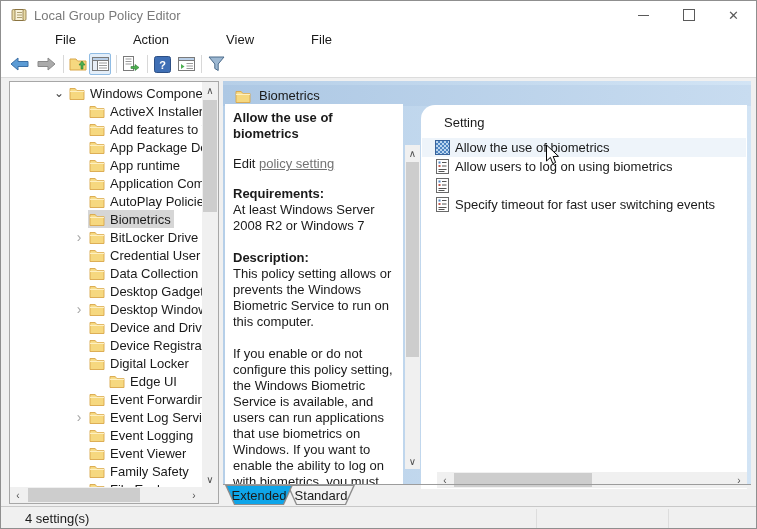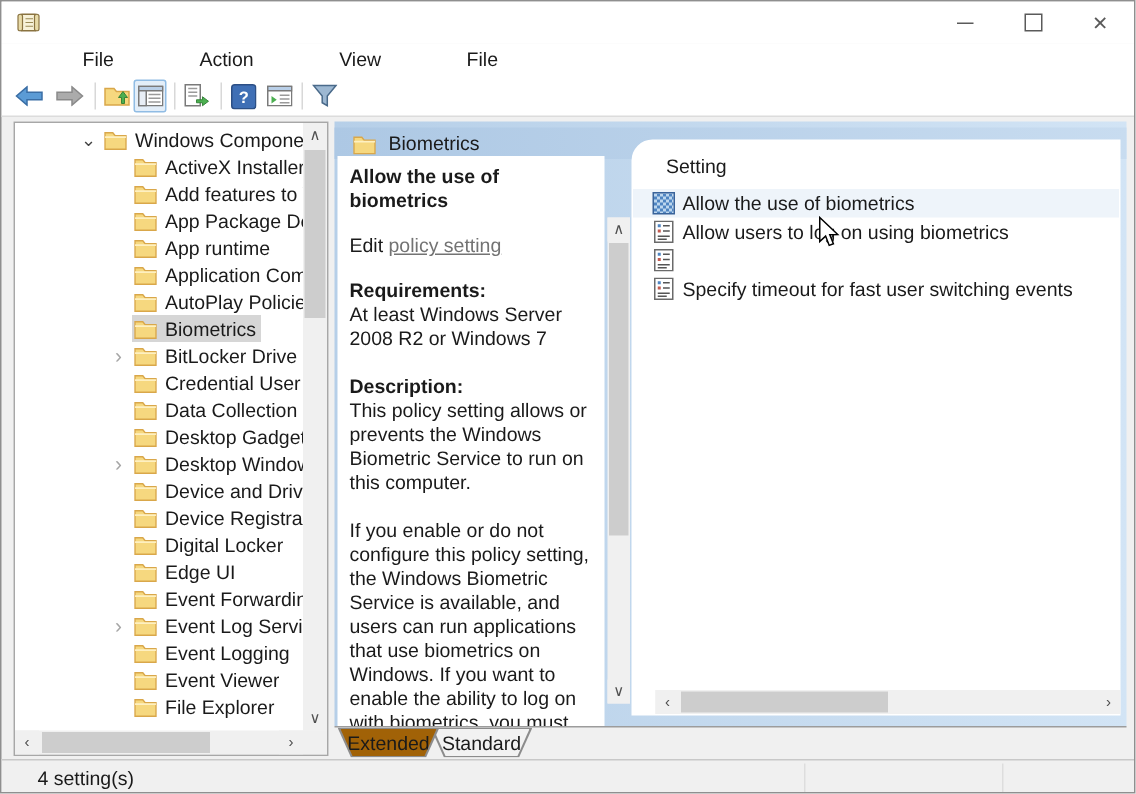--- a/index.html
+++ b/index.html
@@ -40,32 +40,32 @@
   #rightpane{position:absolute;left:222px;top:80px;width:528px;height:403px;background:linear-gradient(to right,#b6cfe8,#d2e4f5);}
   #paneheader{position:absolute;left:0;top:4px;width:100%;height:21px;background:linear-gradient(to right,#adc8e4,#c8dcf0);display:flex;align-items:center;}
   #paneheader .ticon{margin:0 8px 0 12px;}
   #descpanel{position:absolute;left:2px;top:23px;width:178px;height:380px;background:#fff;overflow:hidden;padding:6px 2px 0 8px;box-sizing:border-box;line-height:16px;}
   #descpanel .ptitle{font-weight:bold;margin:0 0 14px 0;}
   #descpanel .editline{margin:0 0 14px 0;}
   #descpanel a{color:#737373;text-decoration:underline;}
   #descpanel p{margin:0 0 16px 0;}
   #descpanel .nogap{margin:0;font-weight:bold;}
   
-  #listpanel{position:absolute;left:198px;top:12px;width:326px;height:384px;background:#fff;border-radius:14px 0 0 0;overflow:hidden;}
+  #listpanel{position:absolute;left:198px;top:24px;width:326px;height:384px;background:#fff;border-radius:14px 0 0 0;overflow:hidden;}
   #setting-header{position:absolute;left:23px;top:10px;color:#1a1a1a;}
   #listrows{position:absolute;left:1px;top:33px;right:1px;}
   .lrow{height:19px;display:flex;align-items:center;white-space:nowrap;}
   .lrow.sel{background:#eef4fa;}
   .licon{flex:0 0 15px;height:15px;margin:0 5px 0 13px;}
   .licon.seldoc{background:repeating-conic-gradient(#4f85c2 0 25%,#bcd6ee 0 50%);background-size:4px 4px;border:1px solid #39639a;box-sizing:border-box;}
   
   #tabline{position:absolute;left:222px;top:483px;width:528px;height:1px;background:#9c9c9c;}
   .tab{position:absolute;top:484px;height:20px;}
   .tab .shape{position:absolute;inset:0;background:#8c8c8c;clip-path:polygon(0 0,100% 0,calc(100% - 9px) 100%,9px 100%);}
-  .tab .in{position:absolute;inset:1px 2px 1px 2px;background:#a16207;clip-path:polygon(0 0,100% 0,calc(100% - 8px) 100%,8px 100%);display:flex;align-items:center;justify-content:center;font-size:13px;}
+  .tab .in{position:absolute;inset:1px 2px 1px 2px;background:#0ea5e9;clip-path:polygon(0 0,100% 0,calc(100% - 8px) 100%,8px 100%);display:flex;align-items:center;justify-content:center;font-size:13px;}
   .tab.inactive .in{background:#f2f2f2;}
   
   #statusbar{position:absolute;left:0;top:505px;width:100%;height:23px;background:#f0f0f0;border-top:1px solid #c8c8c8;}
   #statustext{position:absolute;left:24px;top:4px;}
   .statussep{position:absolute;top:2px;width:1px;height:19px;background:#dddddd;}
   
   #cursor{position:absolute;left:544px;top:143px;z-index:50;}
 </style>
 </head>
 <body>
@@ -74,20 +74,21 @@
 
   <div id="titlebar">
     <svg id="appicon" viewBox="0 0 16 16">
       <rect x="2.5" y="2.5" width="11" height="11" rx="1" fill="#f7f1d8" stroke="#8a7340"></rect>
       <rect x="1" y="2.5" width="3" height="11" rx="1.4" fill="#e8dba8" stroke="#8a7340" stroke-width="0.8"></rect>
       <rect x="12" y="2.5" width="3" height="11" rx="1.4" fill="#e8dba8" stroke="#8a7340" stroke-width="0.8"></rect>
       <line x1="6" y1="5.5" x2="11" y2="5.5" stroke="#9a8a55" stroke-width="0.8"></line>
       <line x1="6" y1="8" x2="11" y2="8" stroke="#9a8a55" stroke-width="0.8"></line>
       <line x1="6" y1="10.5" x2="11" y2="10.5" stroke="#9a8a55" stroke-width="0.8"></line>
     </svg>
+    <span id="titletext">Local Group Policy Editor</span>
     <div class="winbtn" id="btn-min">
         <div class="g"></div>
       </div>
     <div class="winbtn" id="btn-max">
         <div class="g"></div>
       </div>
     <div class="winbtn" id="btn-close">
         <div class="g">✕</div>
       </div>
   </div>
@@ -318,21 +319,21 @@
         <div class="trow" style="padding-left: 60px;">
           <span class="tgl"></span>
           <span class="selwrap">
             <svg class="ticon" width="16" height="14" viewBox="0 0 16 14">
               <path d="M1 2.5 h5.2 l1.6 2 H15 v9 H1 Z" fill="#f6d87f" stroke="#d9a74a" stroke-width="0.9"></path>
               <path d="M1 4.8 H15 V6 H1 Z" fill="#fff3c9" opacity="0.9"></path>
             </svg>
             <span class="tlabel">Digital Locker</span>
           </span>
         </div>
-        <div class="trow" style="padding-left: 60px;">
+        <div class="trow" style="padding-left: 60px; margin-left: 20px;">
           <span class="tgl"></span>
           <span class="selwrap">
             <svg class="ticon" width="16" height="14" viewBox="0 0 16 14">
               <path d="M1 2.5 h5.2 l1.6 2 H15 v9 H1 Z" fill="#f6d87f" stroke="#d9a74a" stroke-width="0.9"></path>
               <path d="M1 4.8 H15 V6 H1 Z" fill="#fff3c9" opacity="0.9"></path>
             </svg>
             <span class="tlabel">Edge UI</span>
           </span>
         </div>
         <div class="trow" style="padding-left: 60px;">
@@ -366,20 +367,30 @@
           </span>
         </div>
         <div class="trow" style="padding-left: 60px;">
           <span class="tgl"></span>
           <span class="selwrap">
             <svg class="ticon" width="16" height="14" viewBox="0 0 16 14">
               <path d="M1 2.5 h5.2 l1.6 2 H15 v9 H1 Z" fill="#f6d87f" stroke="#d9a74a" stroke-width="0.9"></path>
               <path d="M1 4.8 H15 V6 H1 Z" fill="#fff3c9" opacity="0.9"></path>
             </svg>
             <span class="tlabel">Event Viewer</span>
+          </span>
+        </div>
+        <div class="trow" style="padding-left: 60px;">
+          <span class="tgl"></span>
+          <span class="selwrap">
+            <svg class="ticon" width="16" height="14" viewBox="0 0 16 14">
+              <path d="M1 2.5 h5.2 l1.6 2 H15 v9 H1 Z" fill="#f6d87f" stroke="#d9a74a" stroke-width="0.9"></path>
+              <path d="M1 4.8 H15 V6 H1 Z" fill="#fff3c9" opacity="0.9"></path>
+            </svg>
+            <span class="tlabel">Family Safety</span>
           </span>
         </div>
         <div class="trow" style="padding-left: 60px;">
           <span class="tgl"></span>
           <span class="selwrap">
             <svg class="ticon" width="16" height="14" viewBox="0 0 16 14">
               <path d="M1 2.5 h5.2 l1.6 2 H15 v9 H1 Z" fill="#f6d87f" stroke="#d9a74a" stroke-width="0.9"></path>
               <path d="M1 4.8 H15 V6 H1 Z" fill="#fff3c9" opacity="0.9"></path>
             </svg>
             <span class="tlabel">File Explorer</span>

